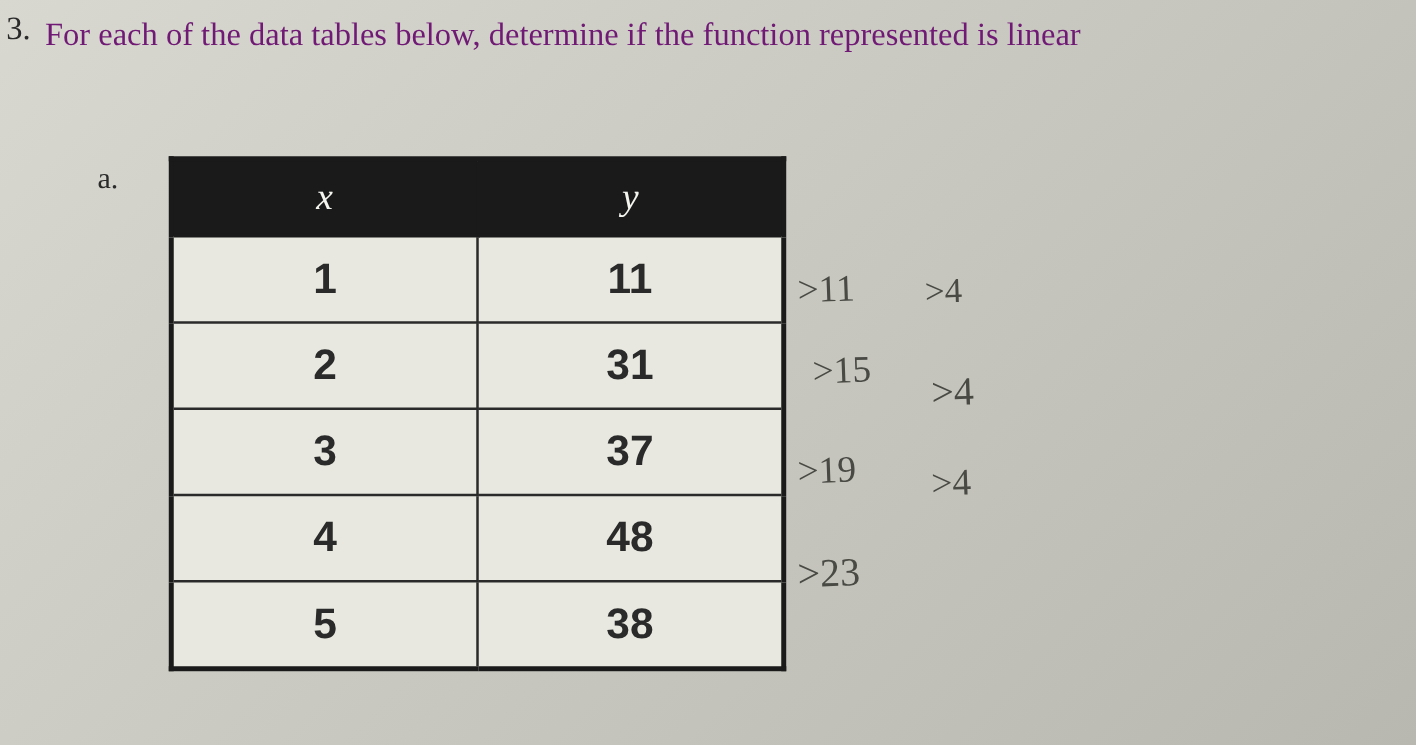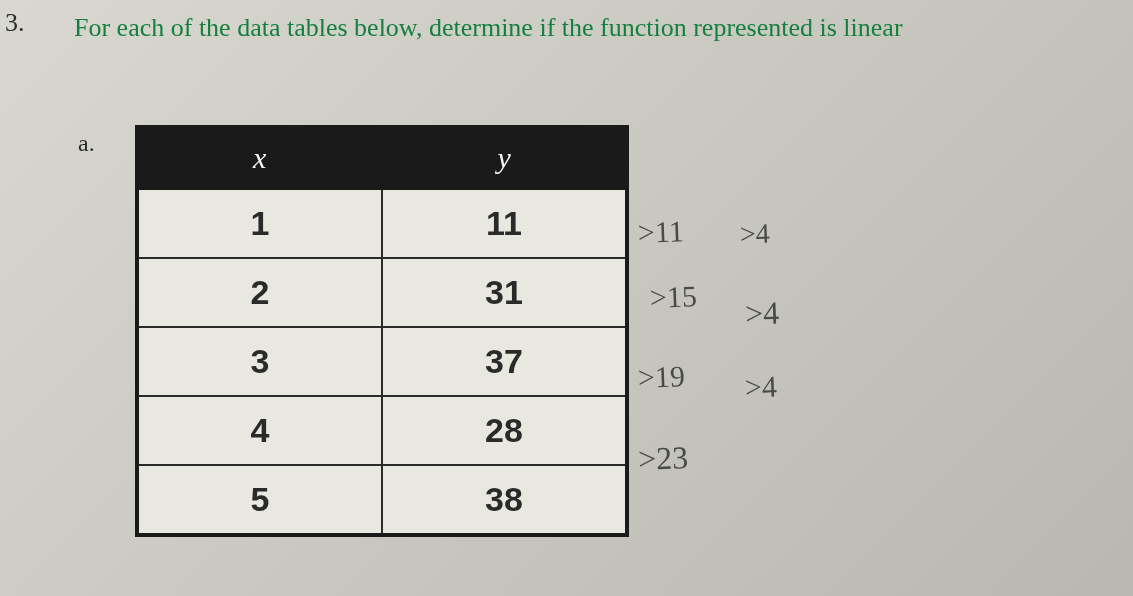--- a/index.html
+++ b/index.html
@@ -20,24 +20,24 @@
       position: relative;
     }
     .question-number {
       position: absolute;
       left: 5px;
       top: 8px;
       font-size: 26px;
       color: #2a2a2a;
     }
     .question-text {
-      margin-left: 64px;
+      margin-left: 26px;
       font-size: 26px;
       line-height: 1.35;
-      color: #15803d;
+      color: #701a75;
       margin-bottom: 40px;
     }
     .sub-label {
       position: absolute;
       left: 78px;
       top: 130px;
       font-size: 24px;
       color: #2a2a2a;
     }
     .data-table {
@@ -129,21 +129,21 @@
       <tr>
         <td>2</td>
         <td>31</td>
       </tr>
       <tr>
         <td>3</td>
         <td>37</td>
       </tr>
       <tr>
         <td>4</td>
-        <td>28</td>
+        <td>48</td>
       </tr>
       <tr>
         <td>5</td>
         <td>38</td>
       </tr>
     </tbody>
   </table>
 
   <div class="handwriting hw1">&gt;11</div>
   <div class="handwriting hw1b">&gt;4</div>

